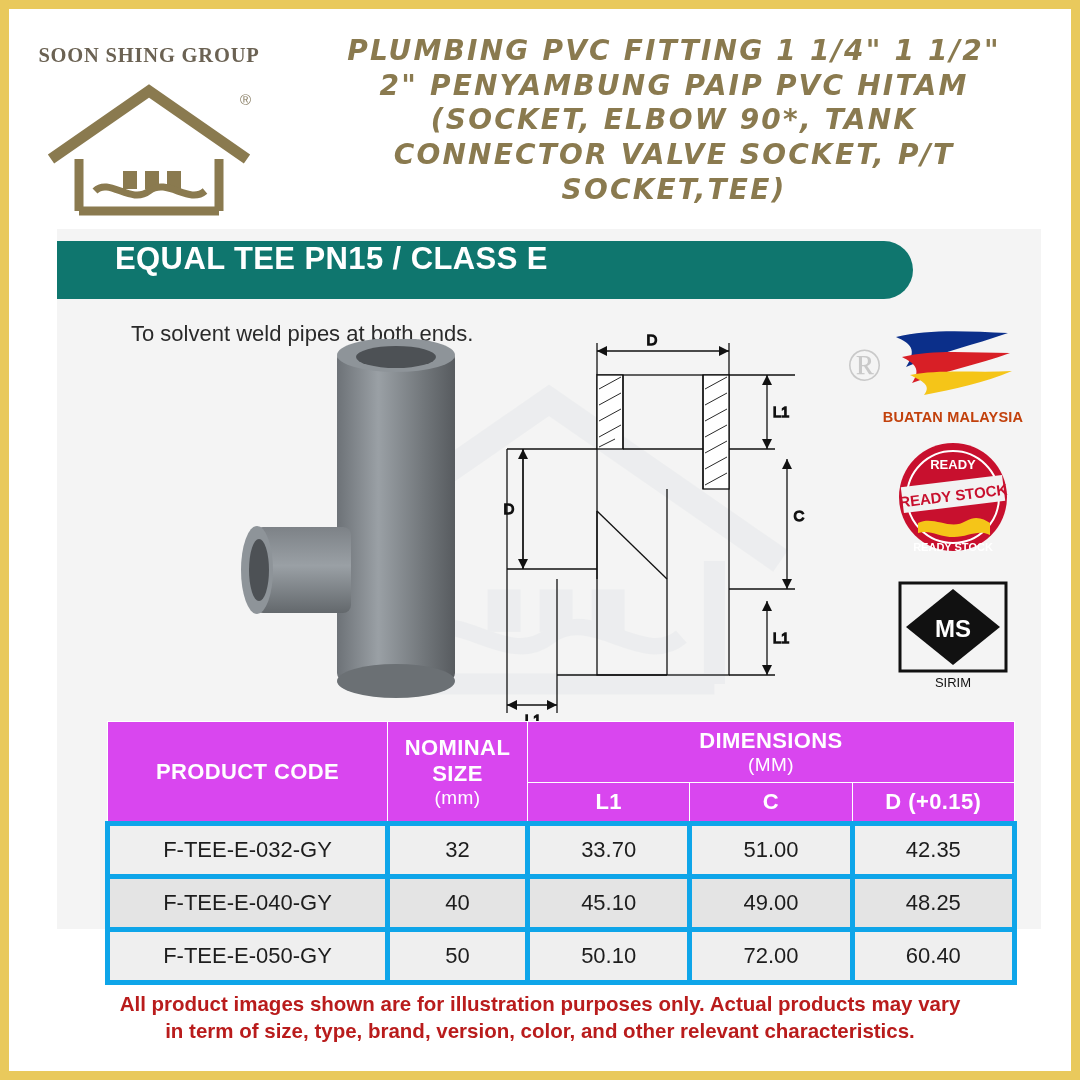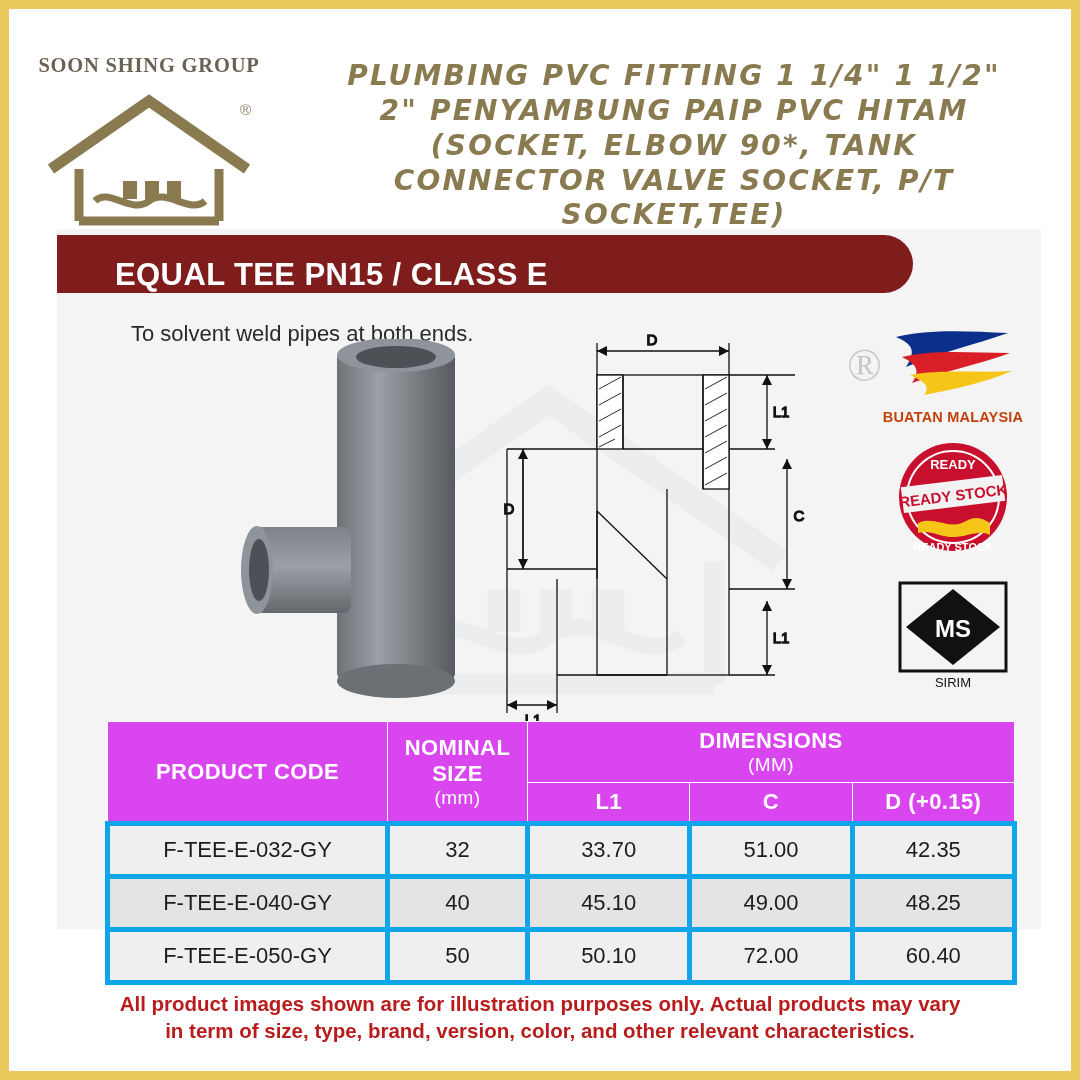--- a/index.html
+++ b/index.html
@@ -18,25 +18,25 @@
   }
   #inner {
     position: absolute;
     inset: 0;
     background: #fff;
   }
 
   
   .header {
     position: absolute;
-    left: 0; top: 6px;
+    left: 0; top: 13px;
     width: 100%;
     height: 218px;
     display: flex;
-    align-items: flex-end;
+    align-items: flex-start;
   }
   .brand {
     width: 280px;
     padding-top: 22px;
     text-align: center;
     position: relative;
   }
   .brand-name {
     font-size: 20.5px;
     font-weight: bold;
@@ -89,26 +89,26 @@
   .wm-r {
     position: absolute;
     left: 790px; top: 110px;
     font-size: 46px;
     color: #c9c9c9;
     font-family: "Liberation Serif", serif;
   }
 
   .blue-banner {
     position: absolute;
-    left: 0; top: 6px;
+    left: 0; top: 12px;
     width: 856px; height: 58px;
-    background: #7f1d1d;
+    background: #0f766e;
     border-radius: 0 30px 30px 0;
     display: flex;
-    align-items: flex-end;
+    align-items: flex-start;
   }
   .blue-banner .bt {
     margin-left: 58px;
     color: #fff;
     font-size: 31px;
     font-weight: bold;
     letter-spacing: 0.4px;
   }
   .subtitle {
     position: absolute;

